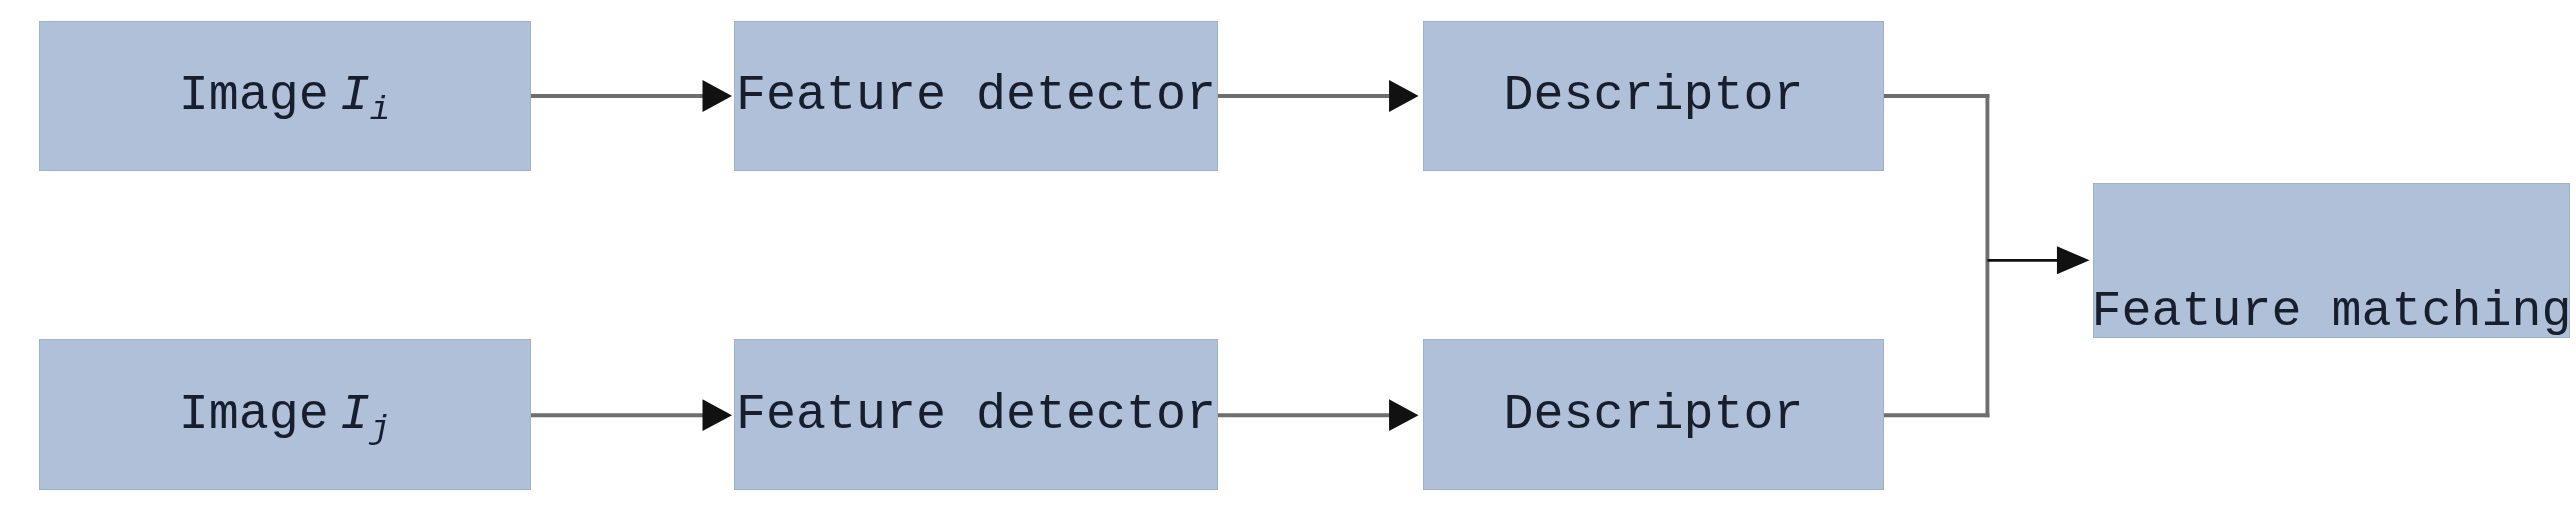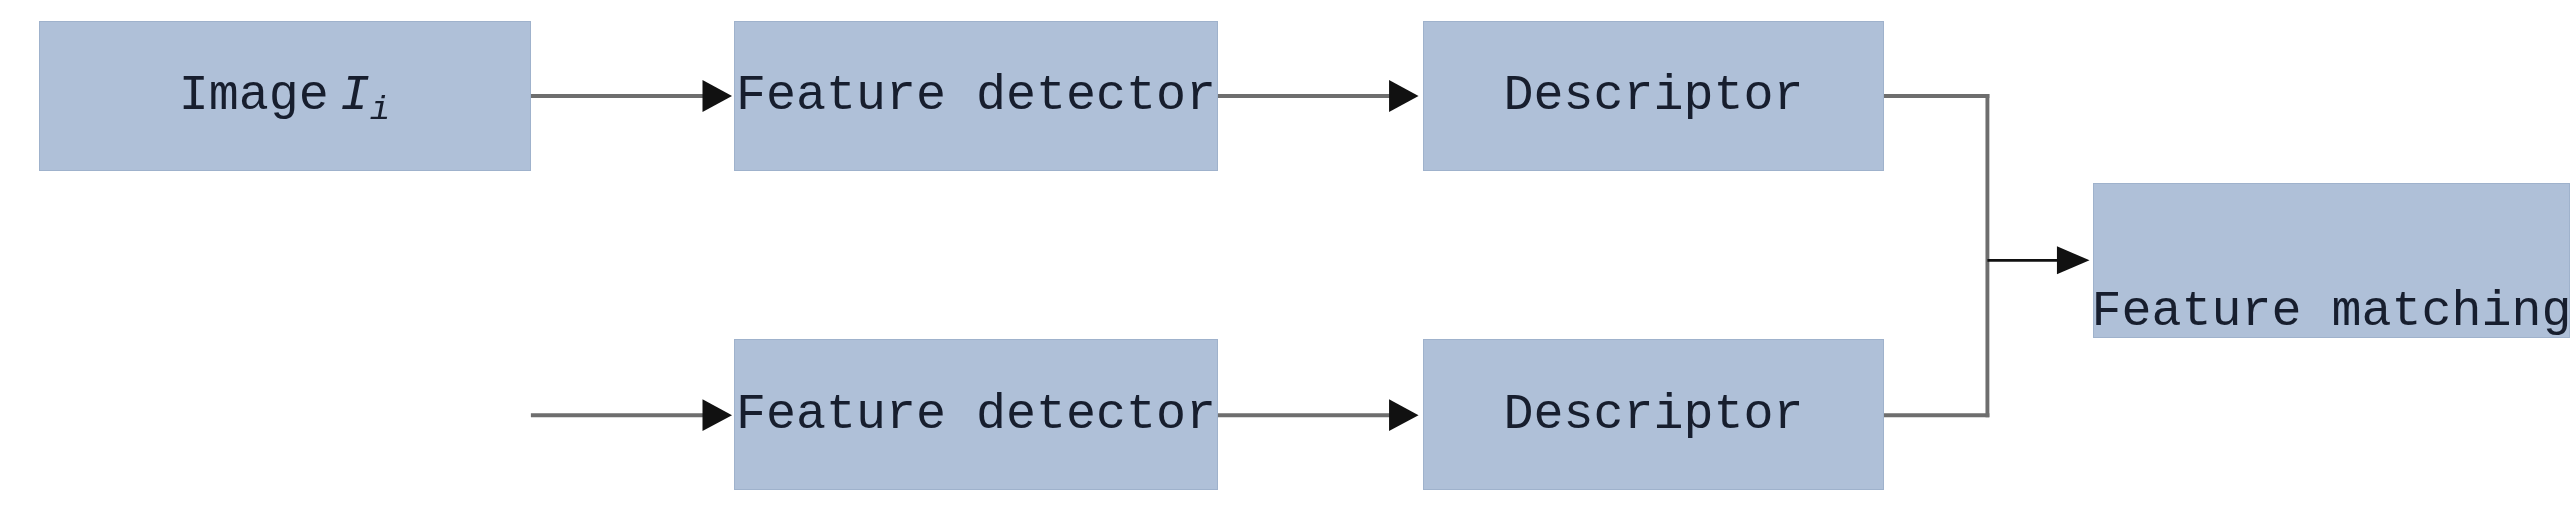--- a/index.html
+++ b/index.html
@@ -74,20 +74,23 @@
   </div>
 
   <div class="box n-fd-top">
     <span>Feature detector</span>
   </div>
 
   <div class="box n-desc-top">
     <span>Descriptor</span>
   </div>
 
+  <div class="box n-image-j">
+    <span><span>Image</span><span class="var">I</span><sub class="sub">j</sub></span>
+  </div>
 
   <div class="box n-fd-bot">
     <span>Feature detector</span>
   </div>
 
   <div class="box n-desc-bot">
     <span>Descriptor</span>
   </div>
 
   <div class="box n-match">

